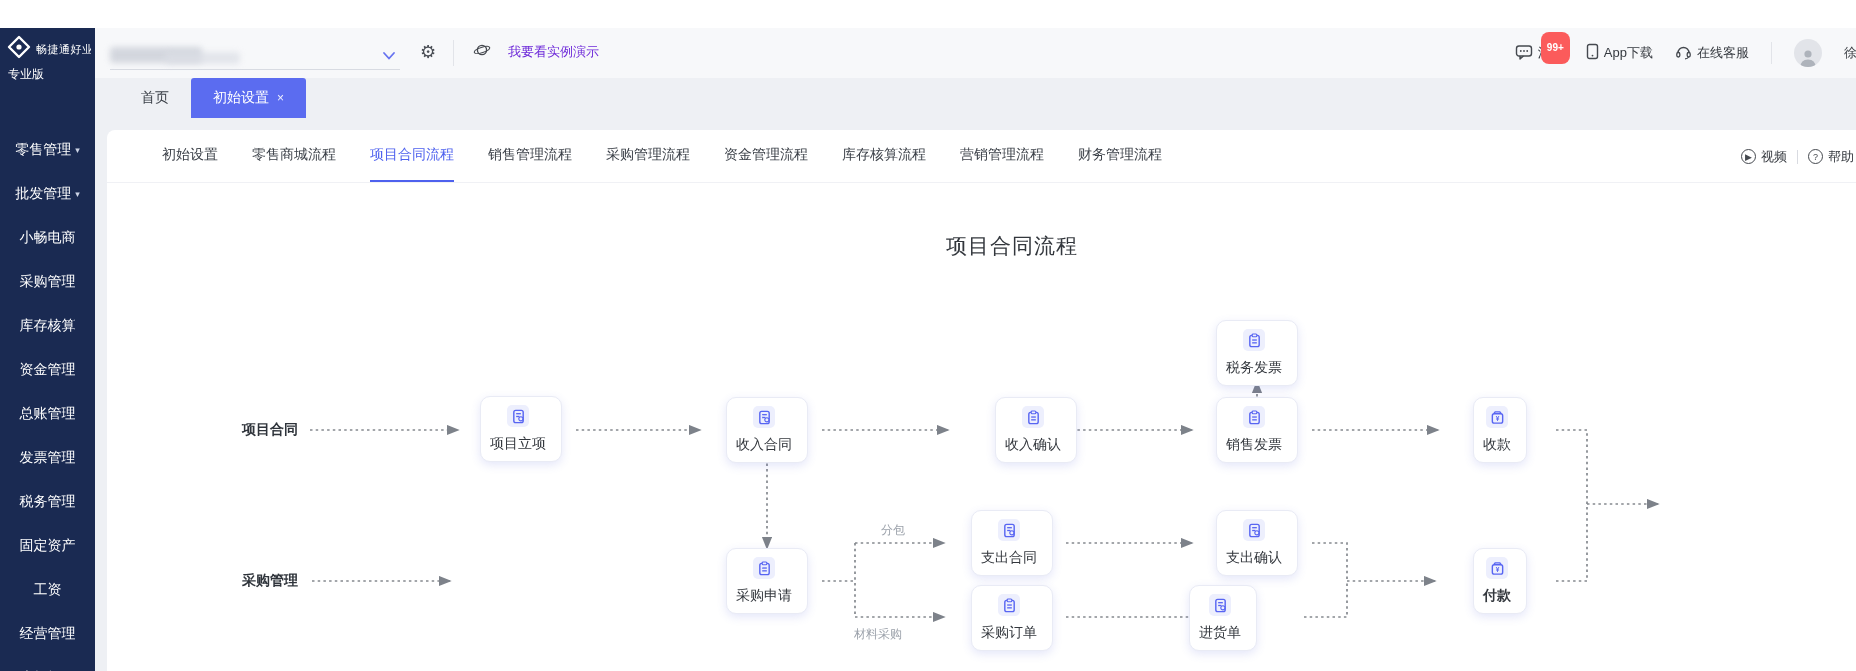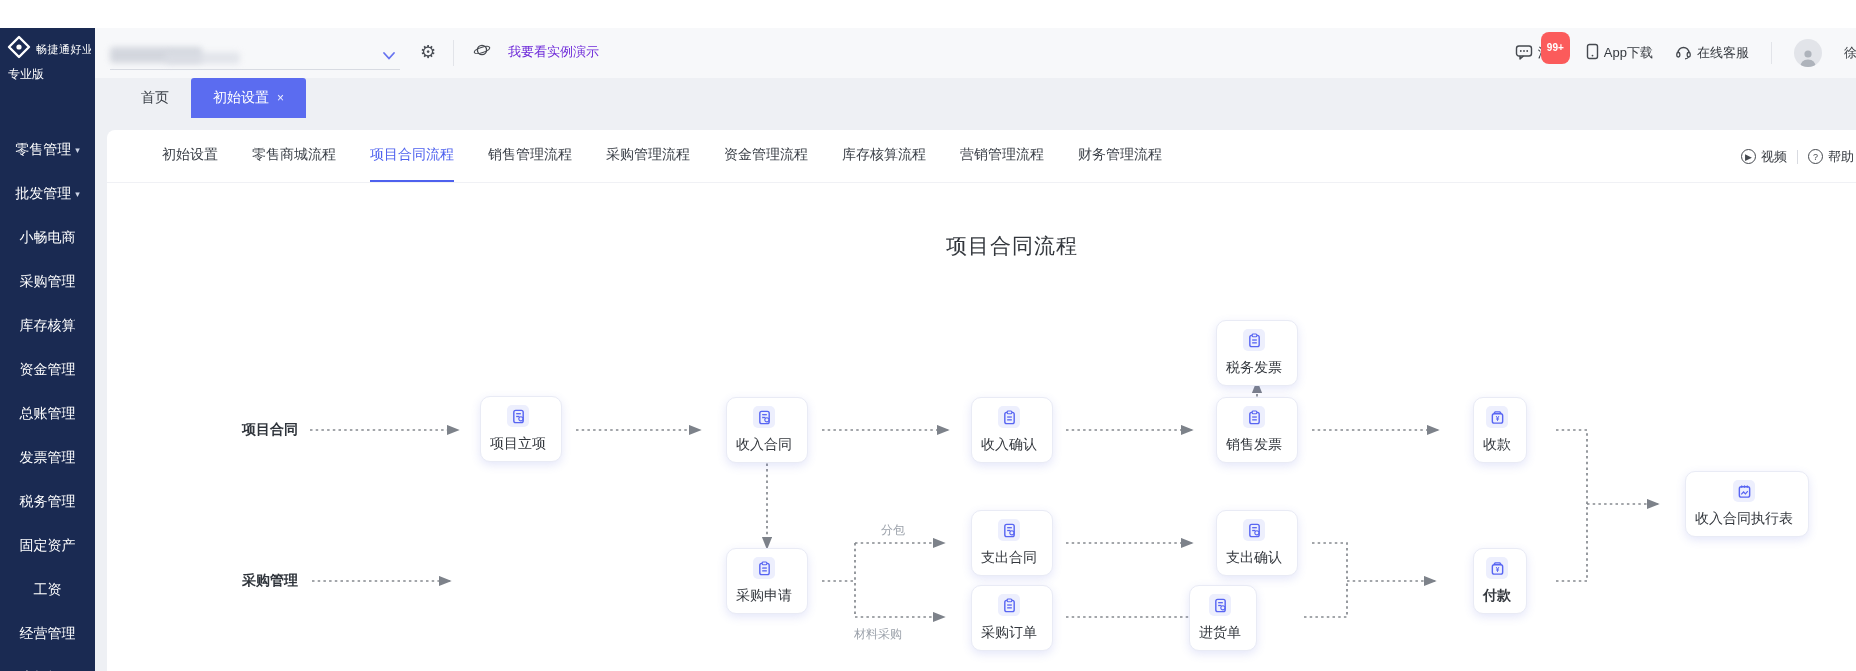--- a/index.html
+++ b/index.html
@@ -66,21 +66,21 @@
   .edges { position:absolute; left:0; top:0; width:1856px; height:671px; pointer-events:none; }
   .fnode { position:absolute; transform:translate(-50%,-50%); display:flex; align-items:center; gap:8px;
            background:#fff; border:1px solid #e9ebf5; border-radius:10px; padding:8px 15px 8px 9px;
            box-shadow:0 3px 10px rgba(90,100,220,.16); font-size:14px; color:#33373d; cursor:pointer;
            white-space:nowrap; z-index:3;flex-direction:column; }
   .nicon { width:22px; height:22px; background:#edeffd; border-radius:5px; display:flex; align-items:center; justify-content:center; }
   .rowlabel { position:absolute; transform:translate(-50%,-50%); font-size:14px; font-weight:600; color:#2f343b; white-space:nowrap; }
   .edgelabel { position:absolute; transform:translate(-50%,-50%); font-size:12px; color:#9ba1aa; white-space:nowrap; }
 
   
-  .p0{left:521px;top:429px;} .p1{left:767px;top:430px;} .p2{left:1012px;top:430px;font-family:Liberation Mono, monospace;}
+  .p0{left:521px;top:429px;} .p1{left:767px;top:430px;} .p2{left:1036px;top:430px;font-family:Liberation Mono, monospace;}
   .p3{left:1257px;top:430px;} .p4{left:1257px;top:353px;} .p5{left:1500px;top:430px;align-items:center;}
   .p6{left:1747px;top:504px;} .p7{left:767px;top:581px;} .p8{left:1012px;top:543px;}
   .p9{left:1257px;top:543px;} .p10{left:1012px;top:618px;} .p11{left:1223px;top:618px;}
   .p12{left:1500px;top:581px;font-weight:bold;}
   .l0{left:270px;top:430px;} .l1{left:270px;top:581px;}
   .el0{left:893px;top:530px;} .el1{left:878px;top:634px;text-align:right;}
 </style>
 </head>
 <body>
 
@@ -374,28 +374,20 @@
     <span>税务发票</span>
   </div>
   <div class="fnode p5">
     <span class="nicon">
         <svg width="15" height="15">
           <use href="#ic-money"></use>
         </svg>
       </span>
     <span>收款</span>
   </div>
-  <div class="fnode p6">
-    <span class="nicon">
-        <svg width="15" height="15">
-          <use href="#ic-cal"></use>
-        </svg>
-      </span>
-    <span>收入合同执行表</span>
-  </div>
   <div class="fnode p7">
     <span class="nicon">
         <svg width="15" height="15">
           <use href="#ic-clip"></use>
         </svg>
       </span>
     <span>采购申请</span>
   </div>
   <div class="fnode p8">
     <span class="nicon">

